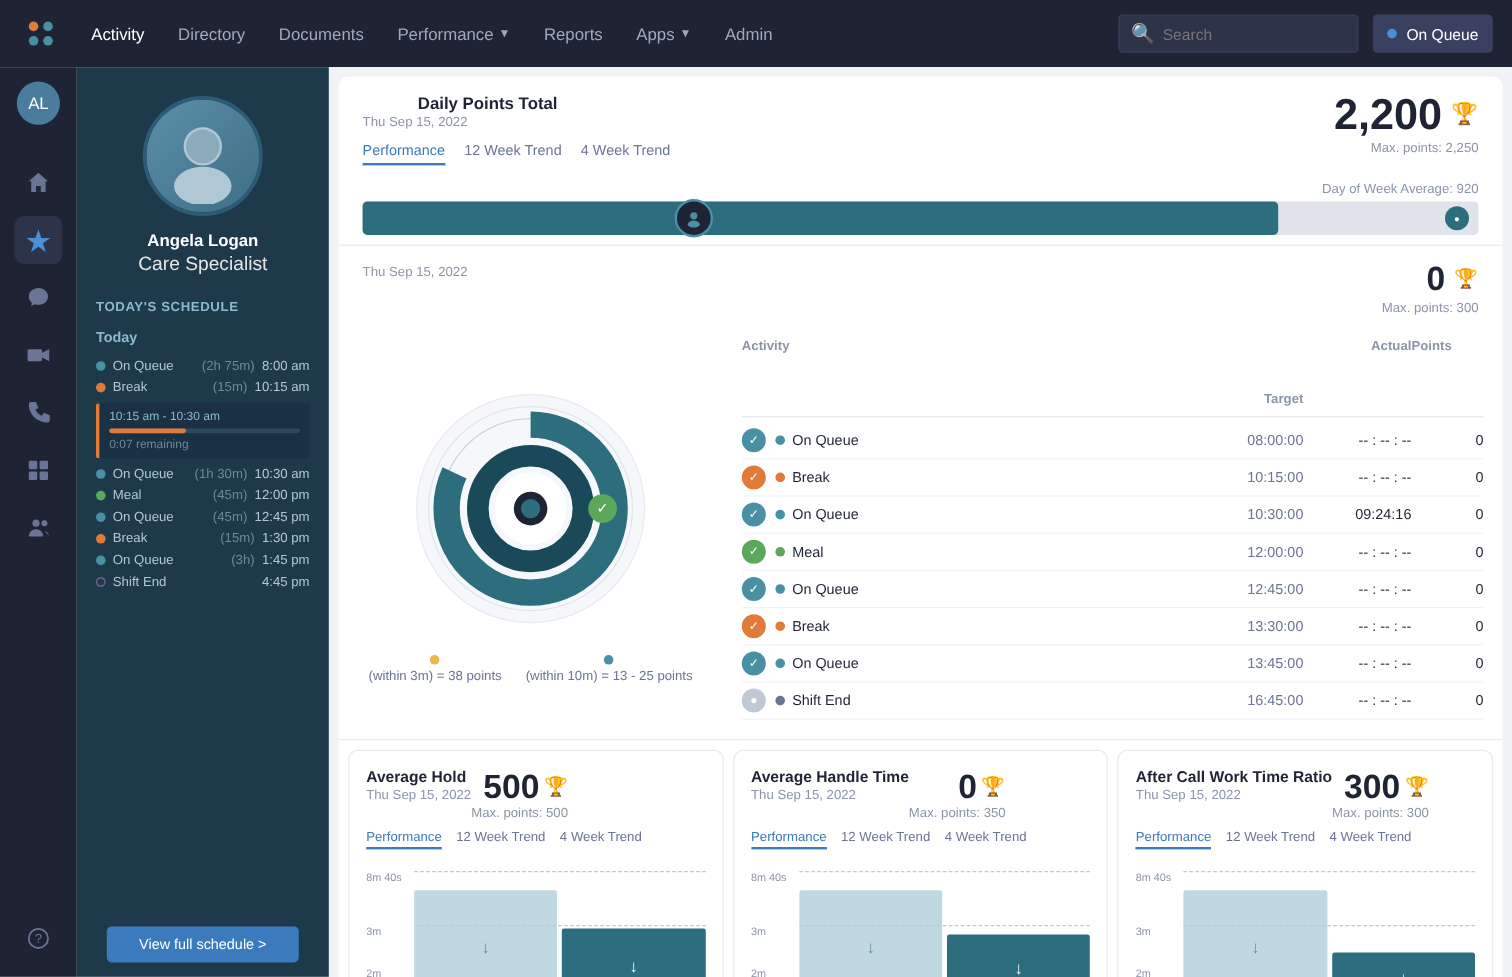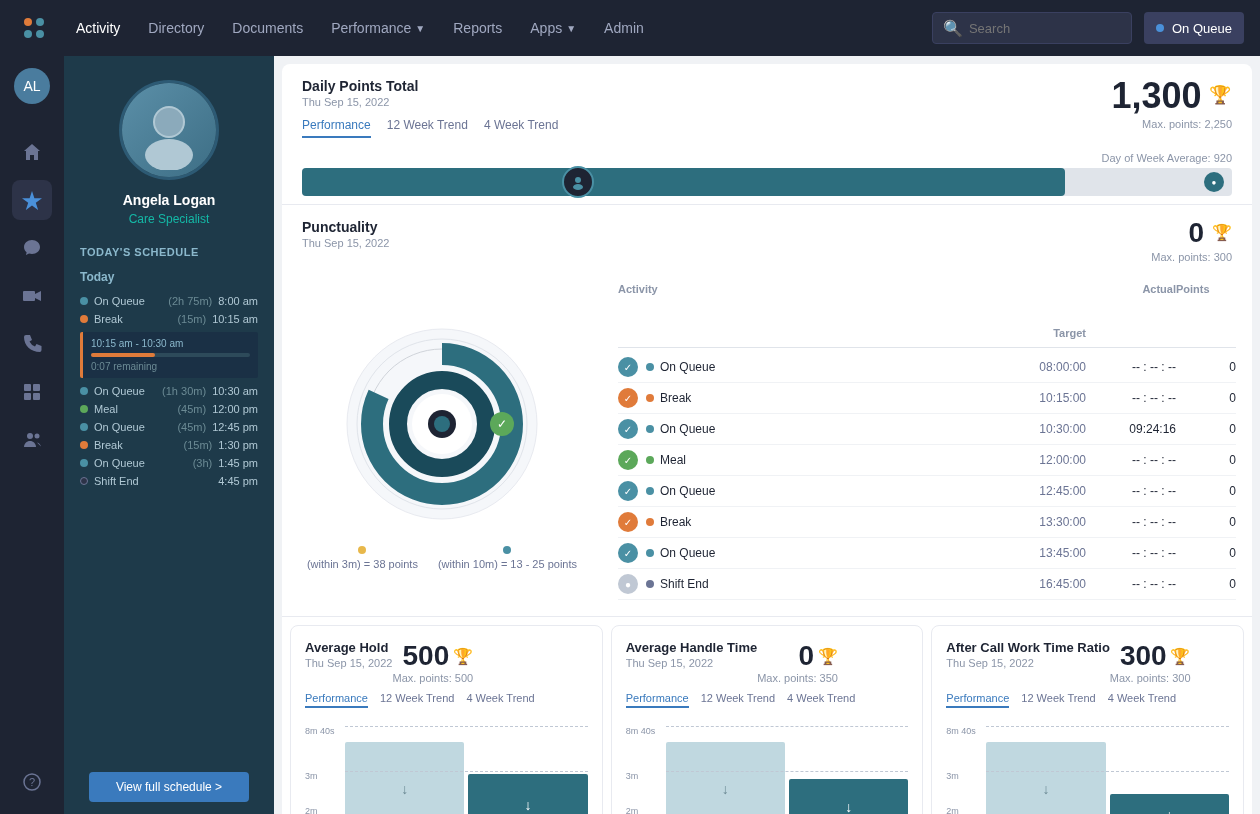--- a/index.html
+++ b/index.html
@@ -23,21 +23,21 @@
     .sidebar-icon { width: 40px; height: 40px; display: flex; align-items: center; justify-content: center; border-radius: 8px; cursor: pointer; color: #6b7494; }
     .sidebar-icon.active { background: #2d3348; color: #4a90d9; }
     .sidebar-avatar { width: 36px; height: 36px; border-radius: 50%; background: #4a7c9e; overflow: hidden; display: flex; align-items: center; justify-content: center; font-size: 14px; color: #fff; }
     .sidebar-bottom { margin-top: auto; }
 
     
     .profile-panel { position: absolute; left: 64px; top: 56px; width: 210px; height: 758px; background: #1e3a4a; display: flex; flex-direction: column; align-items: center; }
     .profile-avatar { width: 100px; height: 100px; border-radius: 50%; background: #4a7c9e; overflow: hidden; margin-top: 24px; border: 3px solid #2d5a74; display: flex; align-items: center; justify-content: center; }
     .profile-avatar-img { width: 100%; height: 100%; background: linear-gradient(135deg, #5b8fa8 0%, #3d6e85 100%); display: flex; align-items: center; justify-content: center; }
     .profile-name { color: #ffffff; font-size: 14px; font-weight: 600; margin-top: 12px; }
-    .profile-role { color: #14b8a6; font-size: 12px; margin-top: 4px; }
+    .profile-role { color: #e5e5e5; font-size: 16px; margin-top: 4px; }
     .schedule-header { color: #8bb8cc; font-size: 11px; font-weight: 600; margin-top: 20px; width: 100%; padding: 0 16px; text-transform: uppercase; letter-spacing: 0.5px; }
     .schedule-section { width: 100%; padding: 12px 16px 0; flex: 1; overflow: hidden; }
     .schedule-today { color: #8bb8cc; font-size: 12px; font-weight: 600; margin-bottom: 8px; }
     .schedule-item { display: flex; align-items: center; padding: 3px 0; gap: 6px; }
     .sched-dot { width: 8px; height: 8px; border-radius: 50%; flex-shrink: 0; }
     .sched-dot.teal { background: #4a90a4; }
     .sched-dot.orange { background: #e07b3a; }
     .sched-dot.green { background: #5ca85a; }
     .sched-dot.dark { background: #2d3348; border: 1px solid #6b7494; }
     .sched-name { color: #b0c8d4; font-size: 11px; flex: 1; }
@@ -52,21 +52,21 @@
 
     
     .main-content { position: absolute; left: 274px; top: 56px; right: 0; bottom: 0; background: #f0f2f5; overflow-y: auto; }
     .content-area { background: #fff; margin: 8px; border-radius: 8px; padding: 0; }
 
     
     .tabs { display: flex; border-bottom: 1px solid #e0e4ea; padding: 0 16px; gap: 20px; align-items: center; }
     .tab { padding: 12px 4px; font-size: 13px; color: #6b7494; cursor: pointer; border-bottom: 2px solid transparent; }
     .tab.active { color: #3a7abd; border-bottom: 2px solid #3a7abd; font-weight: 500; }
     .tab-refresh { margin-left: auto; color: #6b7494; cursor: pointer; font-size: 16px; }
-    .section-title { font-size: 14px; font-weight: 600; color: #1e2433; }
+    .section-title { font-size: 14px; font-weight: 600; color: #1e2433; margin-left: 46px; }
     .section-subtitle { font-size: 11px; color: #8b95a8; margin-top: 2px; }
     .points-display { display: flex; align-items: flex-start; gap: 4px; }
     .points-value { font-size: 36px; font-weight: 700; color: #1e2433; line-height: 1; }
     .points-max { font-size: 11px; color: #8b95a8; margin-top: 4px; }
 
     .sub-tabs { display: flex; gap: 16px; margin: 10px 0; }
     .sub-tab { font-size: 12px; color: #6b7494; cursor: pointer; padding-bottom: 4px; border-bottom: 2px solid transparent; }
     .sub-tab.active { color: #3a7abd; border-bottom: 2px solid #3a7abd; }
     .progress-bar-bg { height: 28px; background: #e0e4ea; border-radius: 4px; overflow: visible; position: relative; }
     .progress-bar-fill { height: 100%; width: 82%; background: #2d6e7e; border-radius: 4px; }
@@ -294,21 +294,21 @@
         <div class="section-title">Daily Points Total</div>
         <div class="section-subtitle">Thu Sep 15, 2022</div>
         <div class="sub-tabs">
           <div class="sub-tab active">Performance</div>
           <div class="sub-tab">12 Week Trend</div>
           <div class="sub-tab">4 Week Trend</div>
         </div>
       </div>
       <div style="text-align:right; flex-shrink:0;">
         <div class="points-display" style="justify-content:flex-end;">
-          <span class="points-value">1,300</span>
+          <span class="points-value">2,200</span>
           <span style="color:#e07b3a;font-size:18px;margin-top:6px;margin-left:4px;">🏆</span>
         </div>
         <div class="points-max">Max. points: 2,250</div>
       </div>
     </div>
 
     <div style="padding: 4px 20px 8px;">
       <div class="day-avg">Day of Week Average: 920</div>
       <div class="progress-bar-bg">
         <div class="progress-bar-fill"></div>
@@ -321,21 +321,20 @@
         <div style="position:absolute;right:8px;top:50%;transform:translateY(-50%);background:#2d6e7e;border-radius:50%;width:20px;height:20px;display:flex;align-items:center;justify-content:center;">
           <span style="color:#fff;font-size:8px;">●</span>
         </div>
       </div>
     </div>
 
     <hr class="divider">
 
     <div style="display:flex; align-items:flex-start; padding: 14px 20px 4px;">
       <div style="flex:1;">
-        <div class="section-title">Punctuality</div>
         <div class="section-subtitle">Thu Sep 15, 2022</div>
       </div>
       <div style="text-align:right;">
         <div class="points-display" style="justify-content:flex-end;">
           <span class="points-value" style="font-size:28px;">0</span>
           <span style="color:#e07b3a;font-size:16px;margin-top:4px;margin-left:4px;">🏆</span>
         </div>
         <div class="points-max">Max. points: 300</div>
       </div>
     </div>

